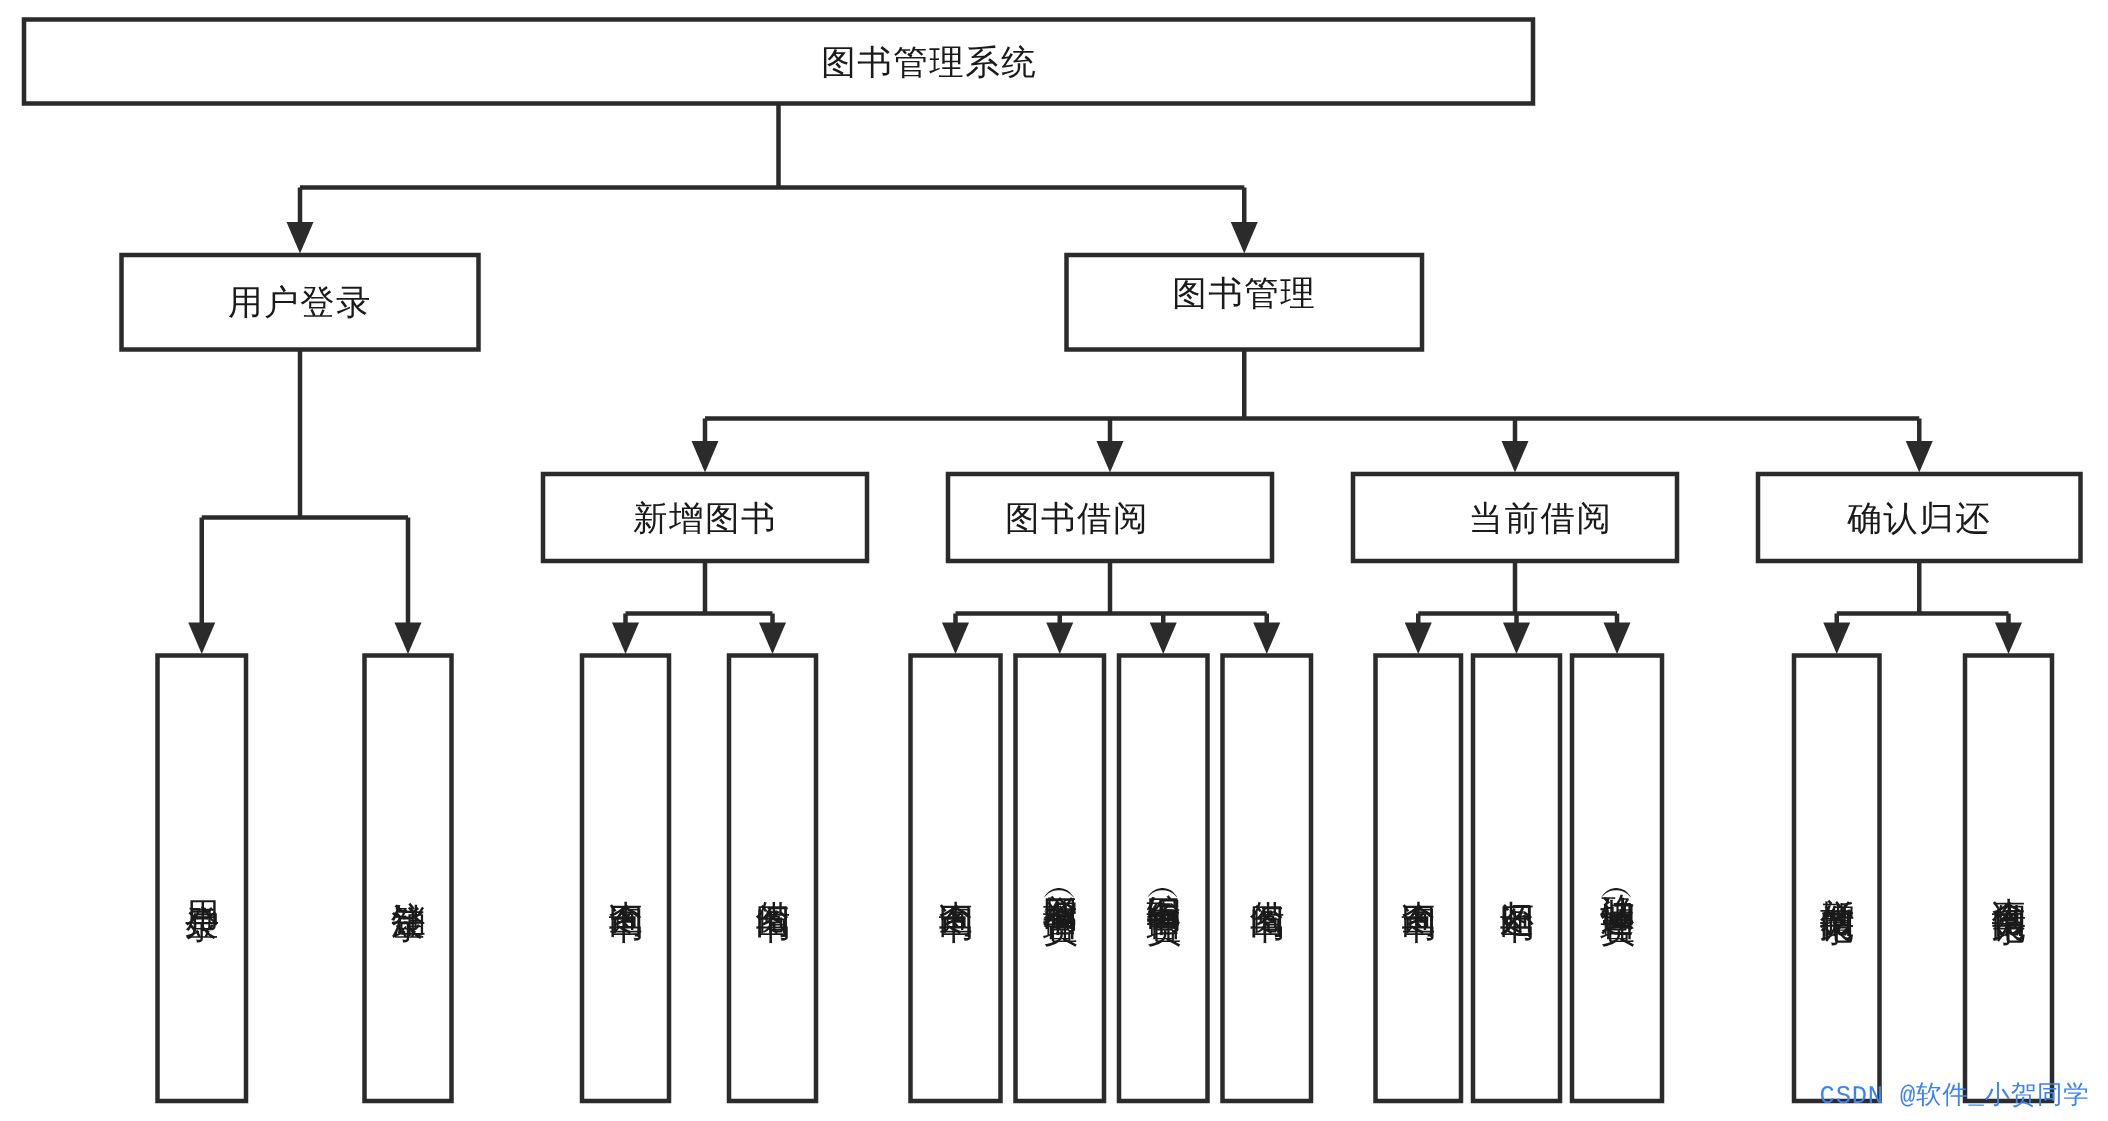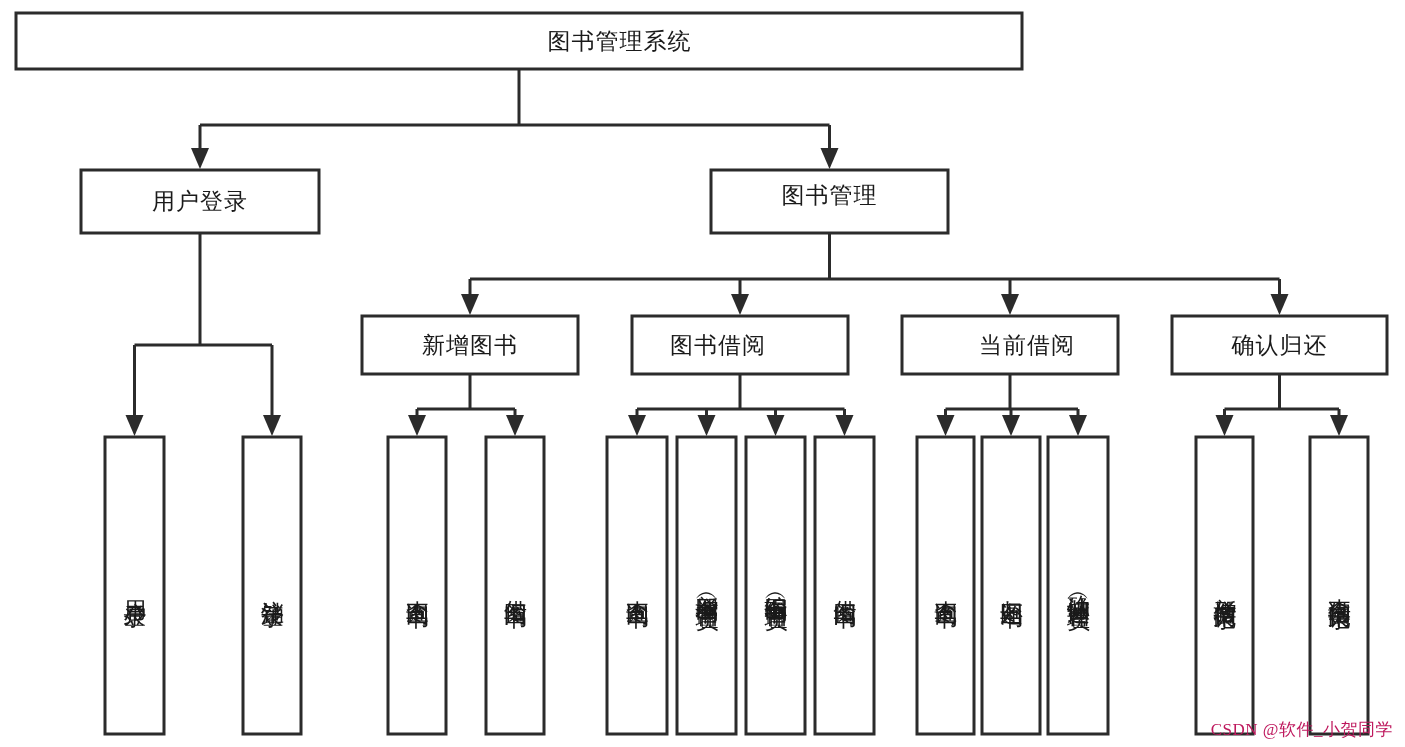--- a/index.html
+++ b/index.html
@@ -59,23 +59,23 @@
     font-family:"Liberation Sans","DejaVu Sans",sans-serif;
     font-size:23px;
     color:#1a1a1a;
     letter-spacing:1px;
     white-space:nowrap;
   }
   #watermark{
     position:absolute;
     right:12px;
     bottom:6px;
-    font-family:Liberation Serif, serif;
+    font-family:Liberation Mono, monospace;
     font-size:17px;
-    color:#be185d;
+    color:#3b82f6;
     letter-spacing:0.5px;
     user-select:none;
     white-space:nowrap;
   }
 </style>
 </head>
 <body>
 
 <svg id="diagram" viewBox="0 0 1405 747" xmlns="http://www.w3.org/2000/svg">
   <g id="edges-layer">

